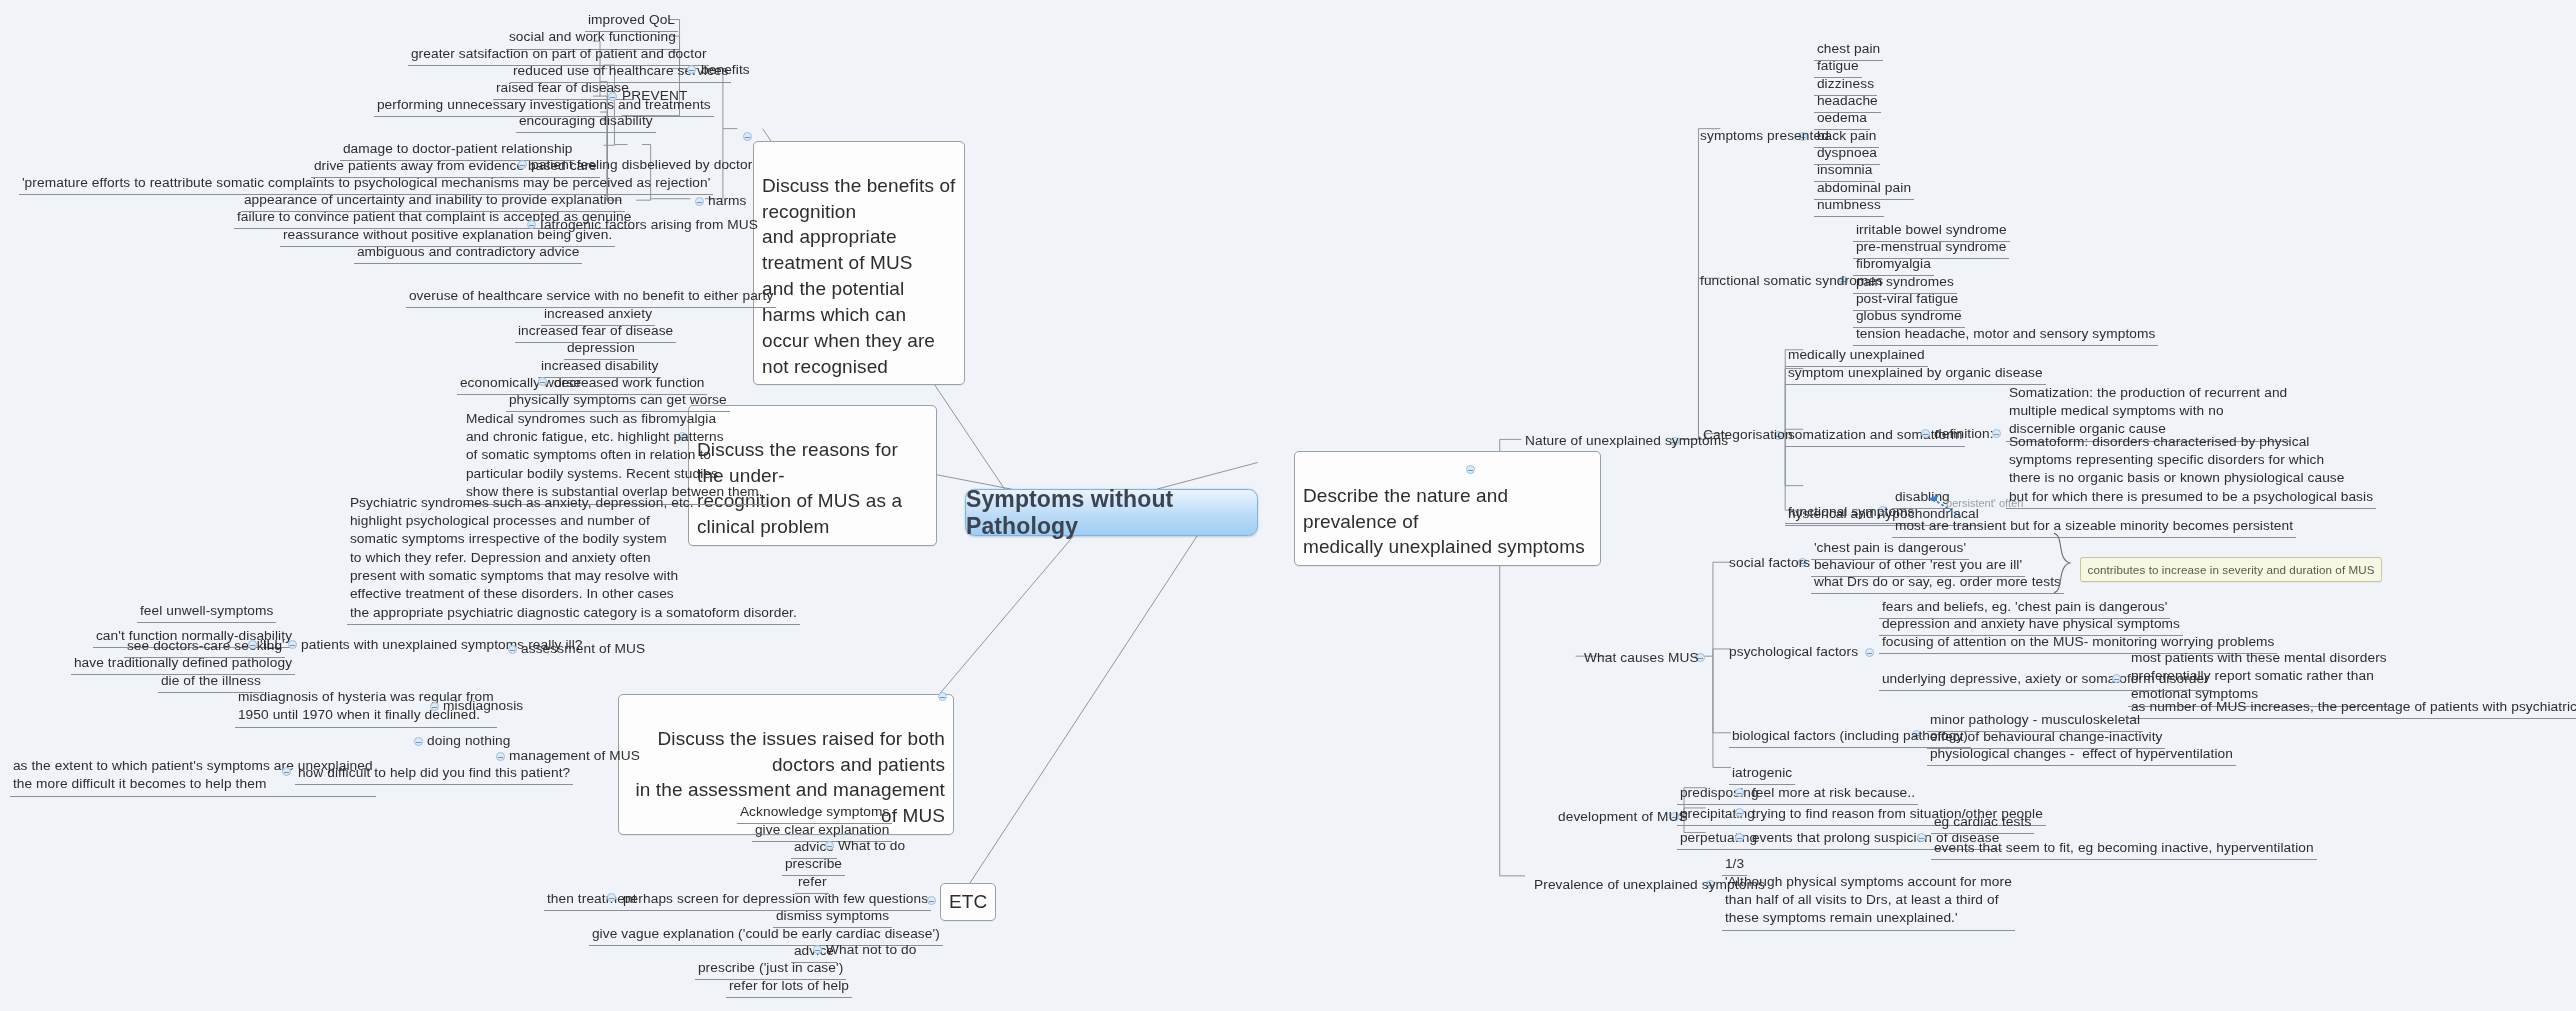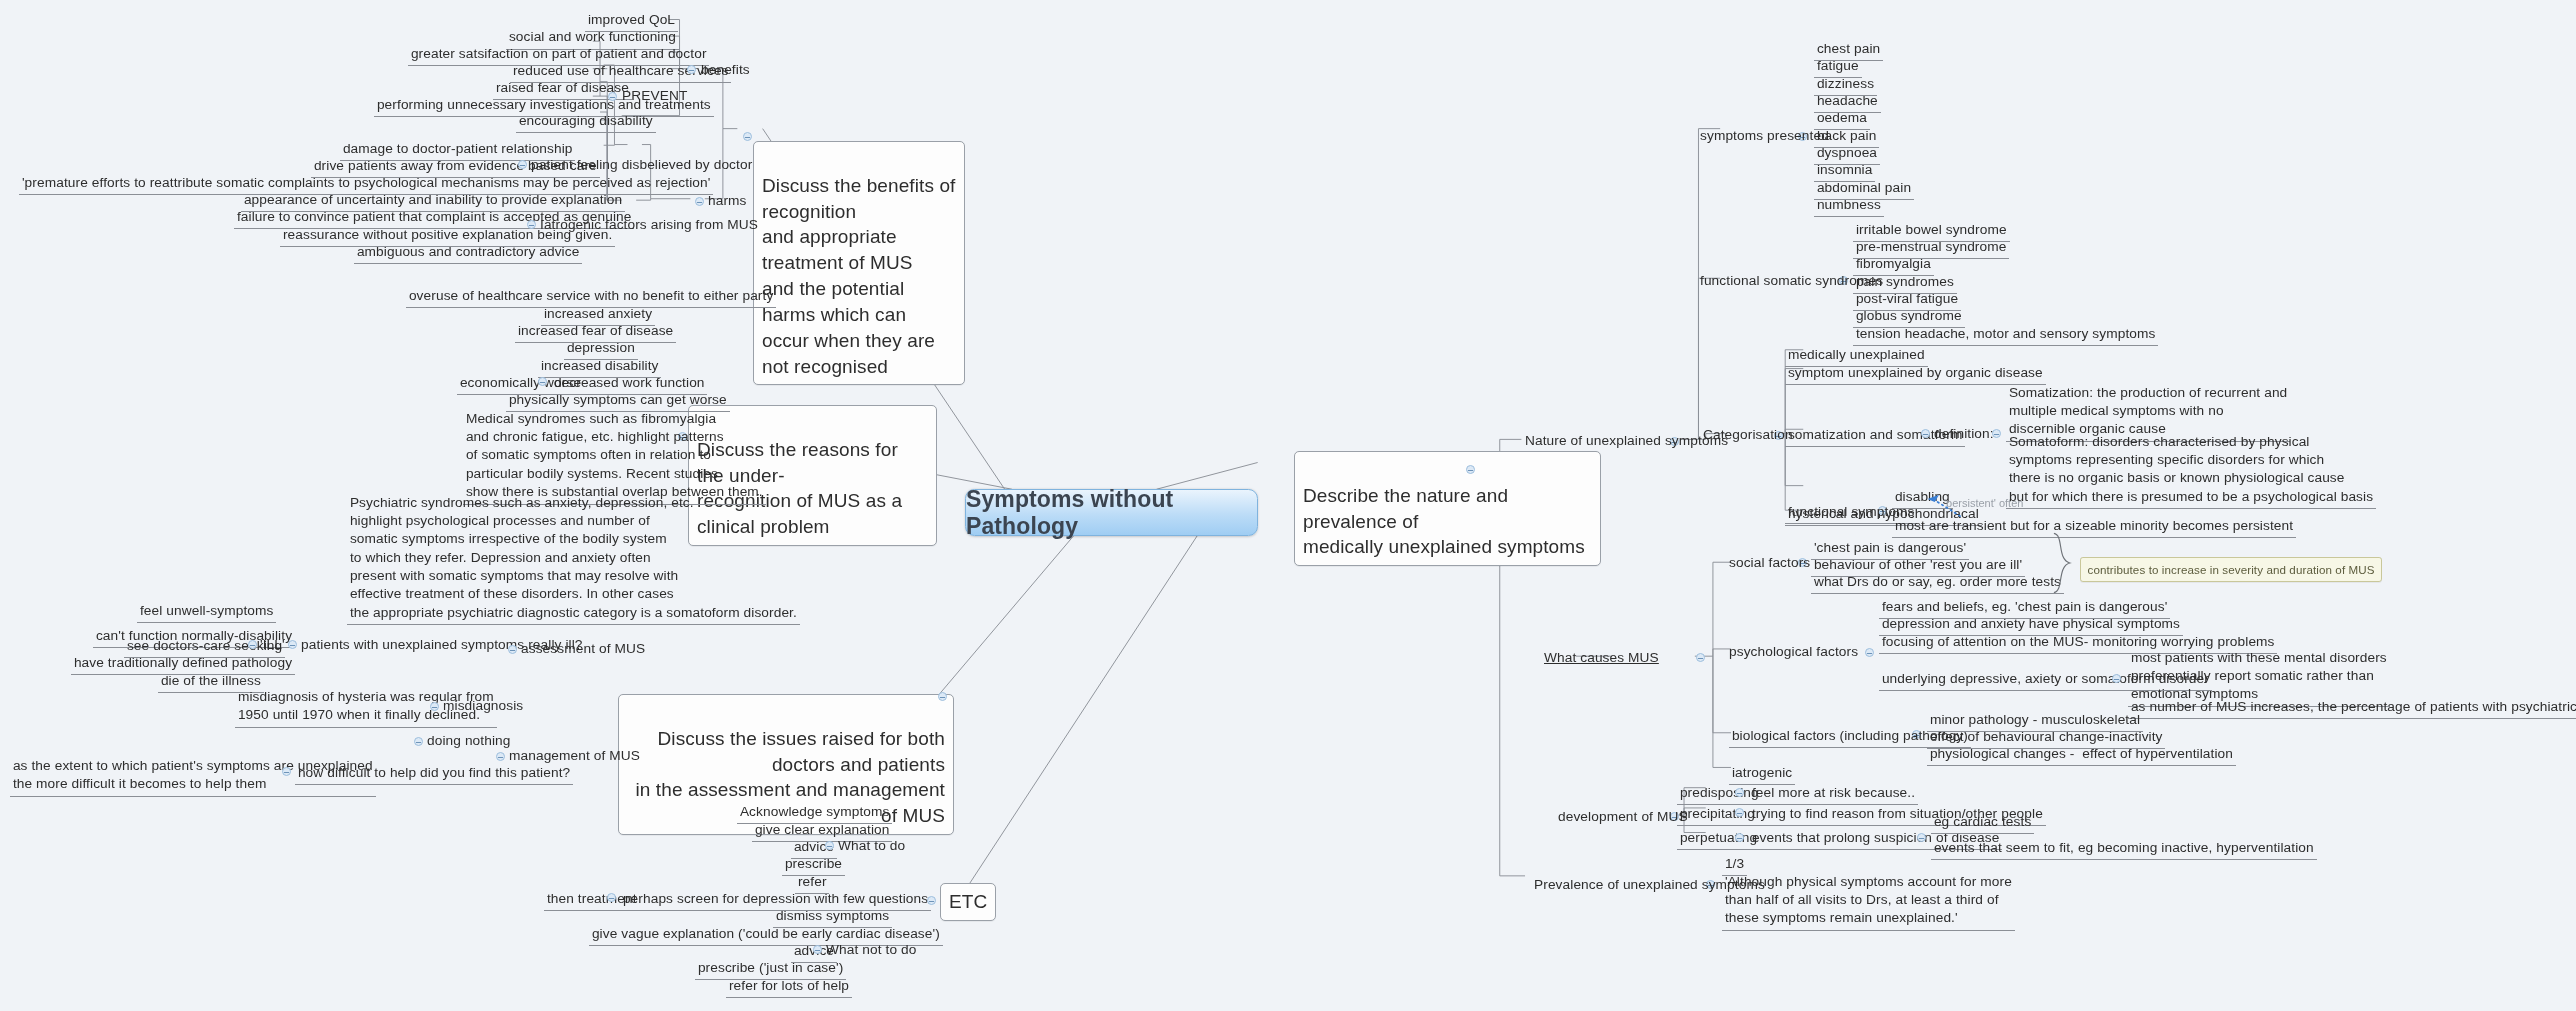--- a/index.html
+++ b/index.html
@@ -324,21 +324,21 @@
   <div class="node leaf" style="left:1785px;top:502px;"><span>functional symptoms</span></div>
   <div class="node leaf" style="left:1892px;top:487px;"><span>disabling</span></div>
   <div class="node leaf" style="left:1892px;top:516px;"><span>most are transient but for a sizeable minority becomes persistent</span></div>
   <div class="note-anno" style="left:1944px;top:497px;color:#9aa0a8;"><span>'persistent' often</span></div>
   <svg style="position:absolute;left:1923px;top:489px;width:94px;height:36px;" viewBox="0 0 130 50" width="94" height="36">
     <path d="M6 14 L22 8 L16 18 Z" fill="#3a7fd5"></path>
     <path d="M20 18 L55 40" stroke="#3a7fd5" stroke-width="2.4" stroke-dasharray="2 5" stroke-linecap="round" fill="none"></path>
   </svg>
 
   <span class="knob" style="left:1696px;top:653px;"></span>
-  <div class="node" style="left:1544px;top:649px;text-decoration:underline;"><span>What causes MUS</span></div>
+  <div class="node" style="left:1584px;top:649px;"><span>What causes MUS</span></div>
 
   <span class="knob" style="left:1798px;top:558px;"></span>
   <div class="node" style="left:1729px;top:554px;"><span>social factors</span></div>
   <div class="node leaf" style="left:1811px;top:538px;"><span>'chest pain is dangerous'</span></div>
   <div class="node leaf" style="left:1811px;top:555px;"><span>behaviour of other 'rest you are ill'</span></div>
   <div class="node leaf" style="left:1811px;top:572px;"><span>what Drs do or say, eg. order more tests</span></div>
   <svg style="position:absolute;left:2051px;top:532px;width:26px;height:62px;" viewBox="0 0 36 86" width="26" height="62">
     <path d="M4 2 C18 4 8 38 26 43 C8 48 18 82 4 84" stroke="#6d7177" stroke-width="1.6" fill="none"></path>
   </svg>
   <div class="node boxed note" style="left:2080px;top:557px;"><span>contributes to increase in severity and duration of MUS</span></div>

